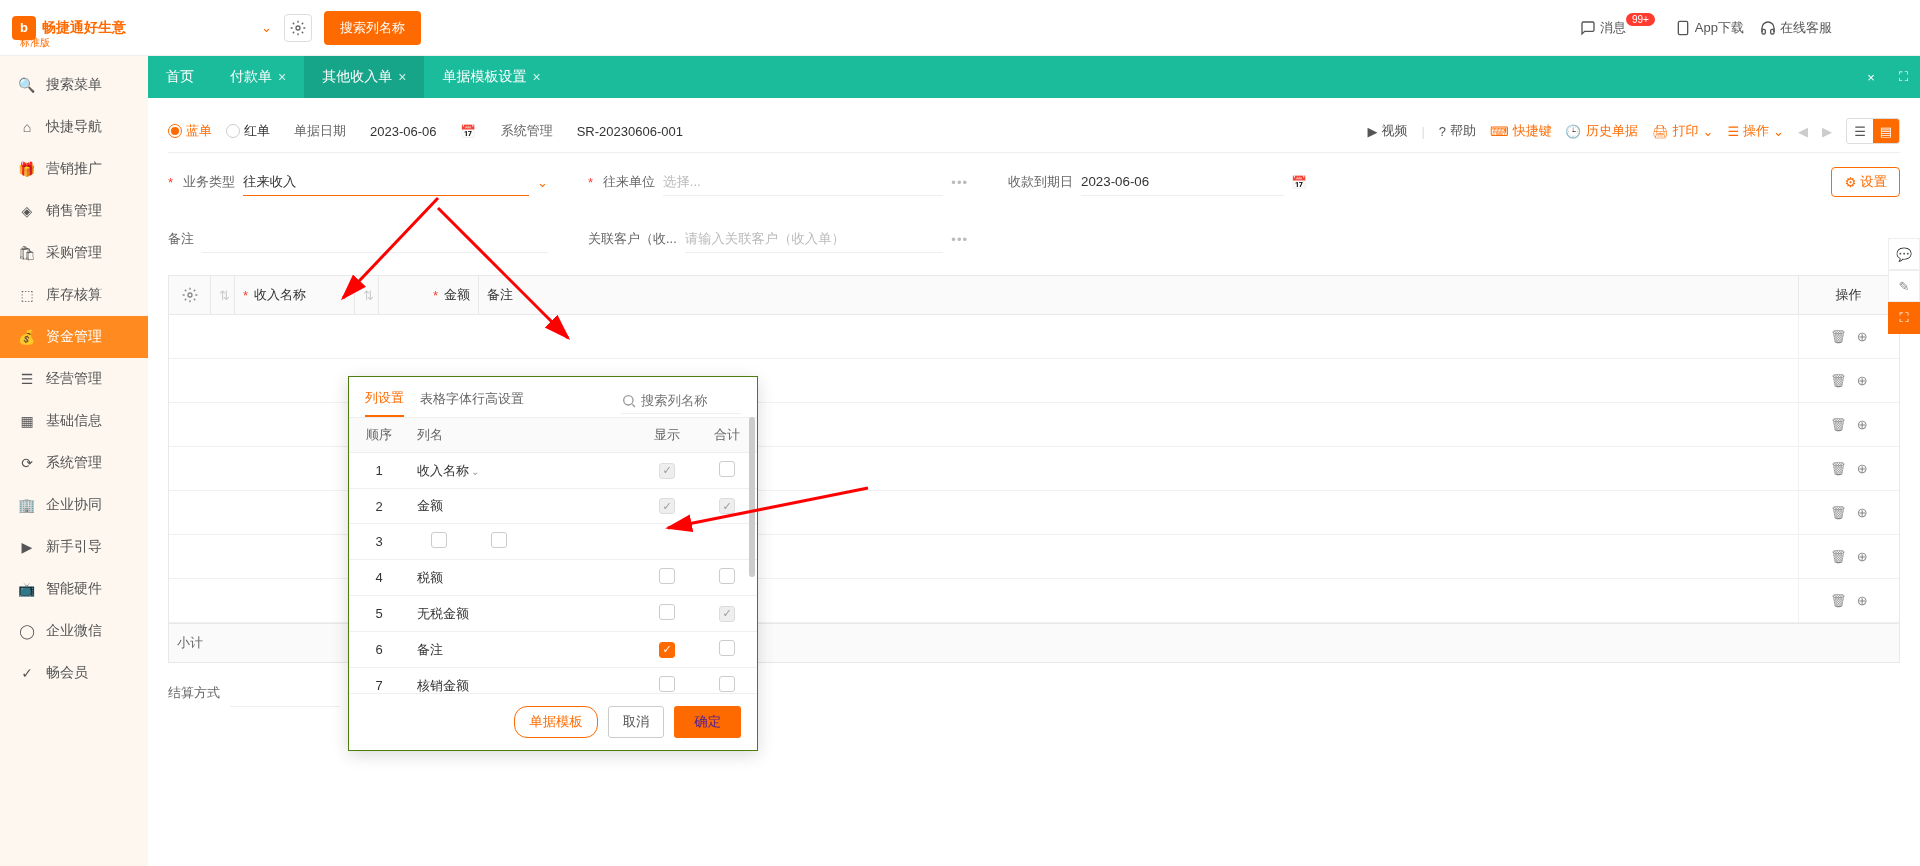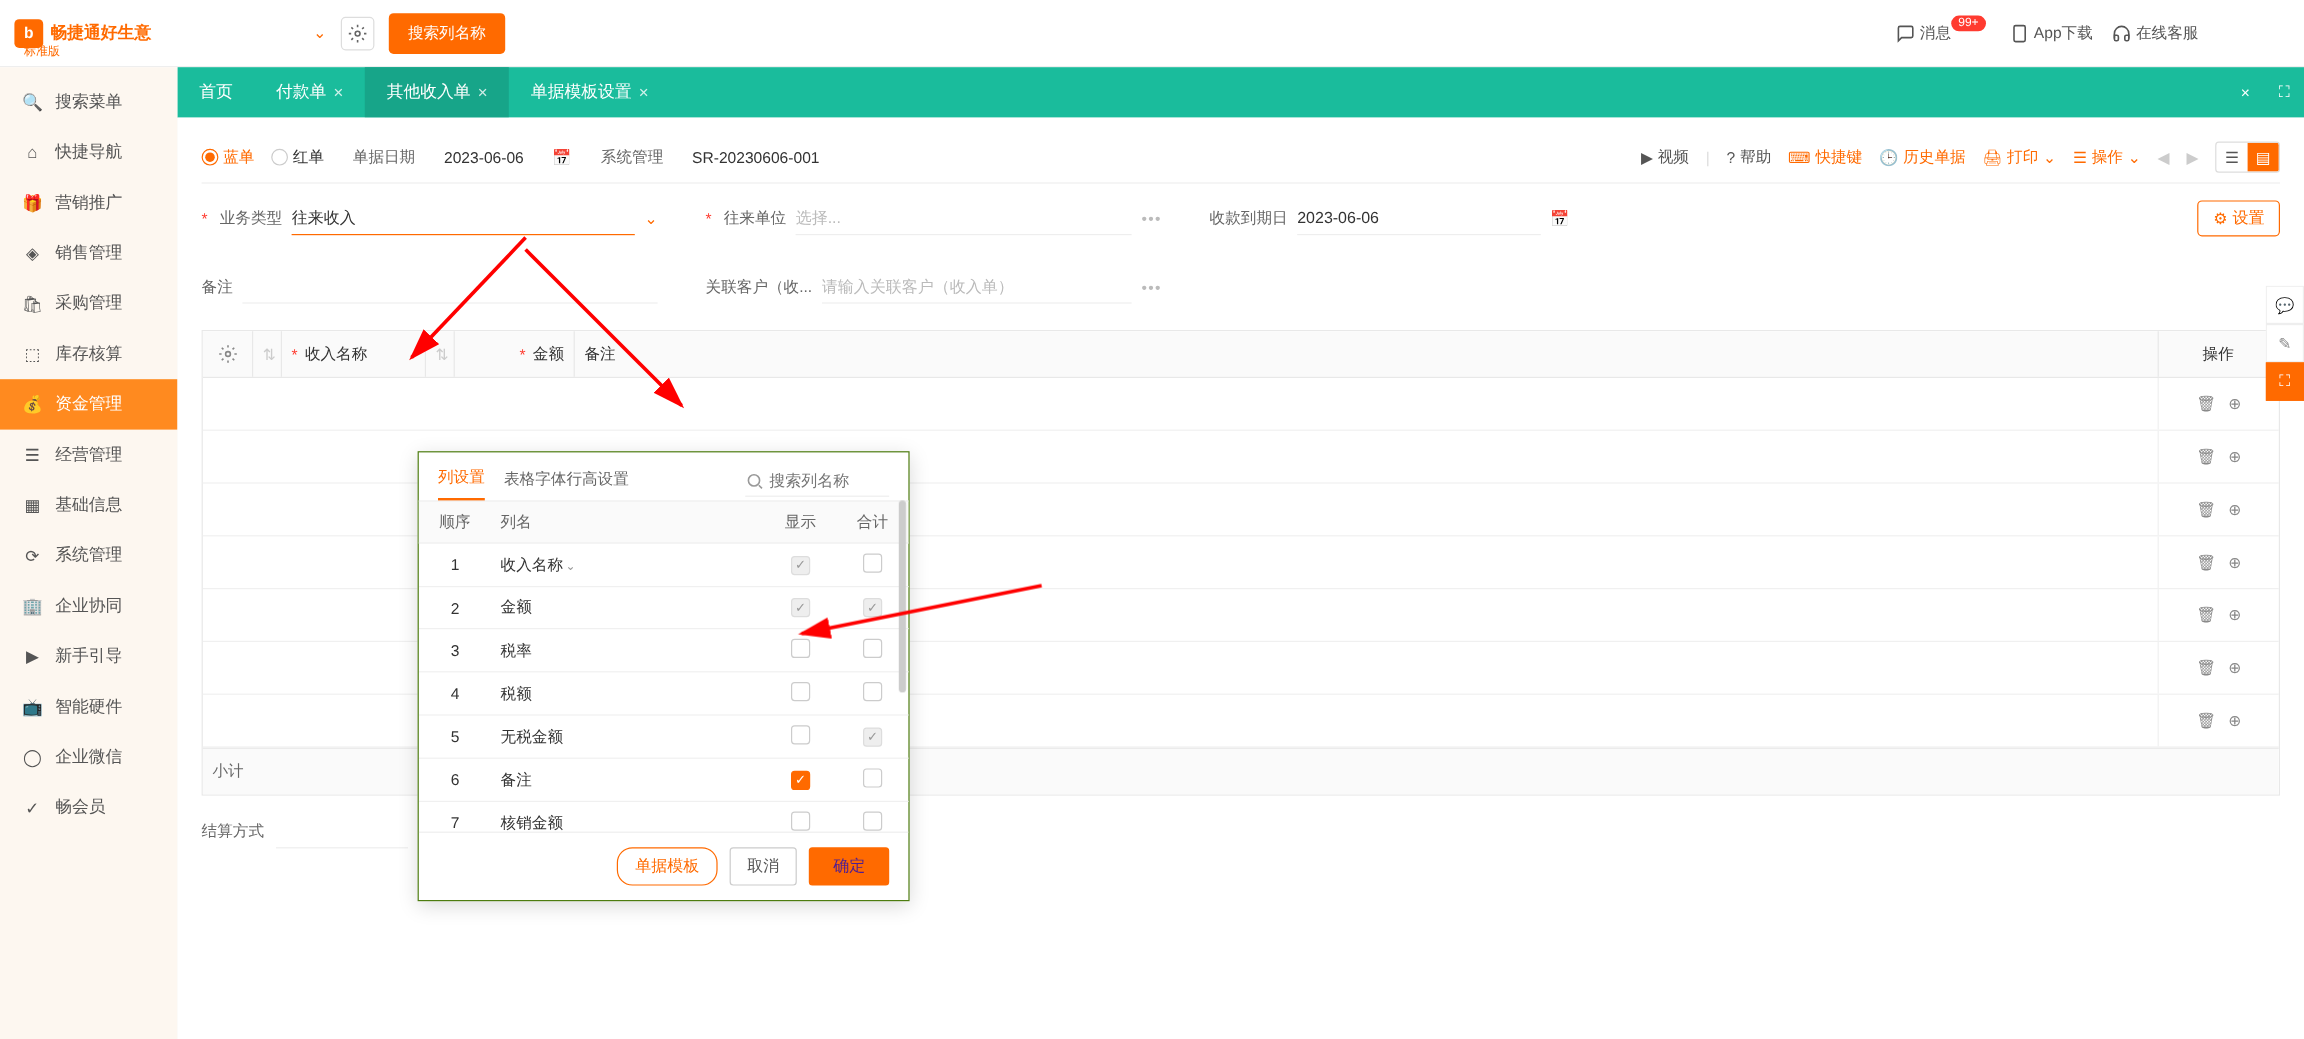--- a/index.html
+++ b/index.html
@@ -458,21 +458,20 @@
               <div class="popup-td pcol-sum"><span class="checkbox"></span></div>
             </div>
             <div class="popup-row">
               <div class="popup-td pcol-order">2</div>
               <div class="popup-td pcol-name">金额</div>
               <div class="popup-td pcol-show"><span class="checkbox light-checked"></span></div>
               <div class="popup-td pcol-sum"><span class="checkbox light-checked"></span></div>
             </div>
             <div class="popup-row">
               <div class="popup-td pcol-order">3</div>
-              <div class="popup-td pcol-name">税率</div>
               <div class="popup-td pcol-show"><span class="checkbox"></span></div>
               <div class="popup-td pcol-sum"><span class="checkbox"></span></div>
             </div>
             <div class="popup-row">
               <div class="popup-td pcol-order">4</div>
               <div class="popup-td pcol-name">税额</div>
               <div class="popup-td pcol-show"><span class="checkbox"></span></div>
               <div class="popup-td pcol-sum"><span class="checkbox"></span></div>
             </div>
             <div class="popup-row">

